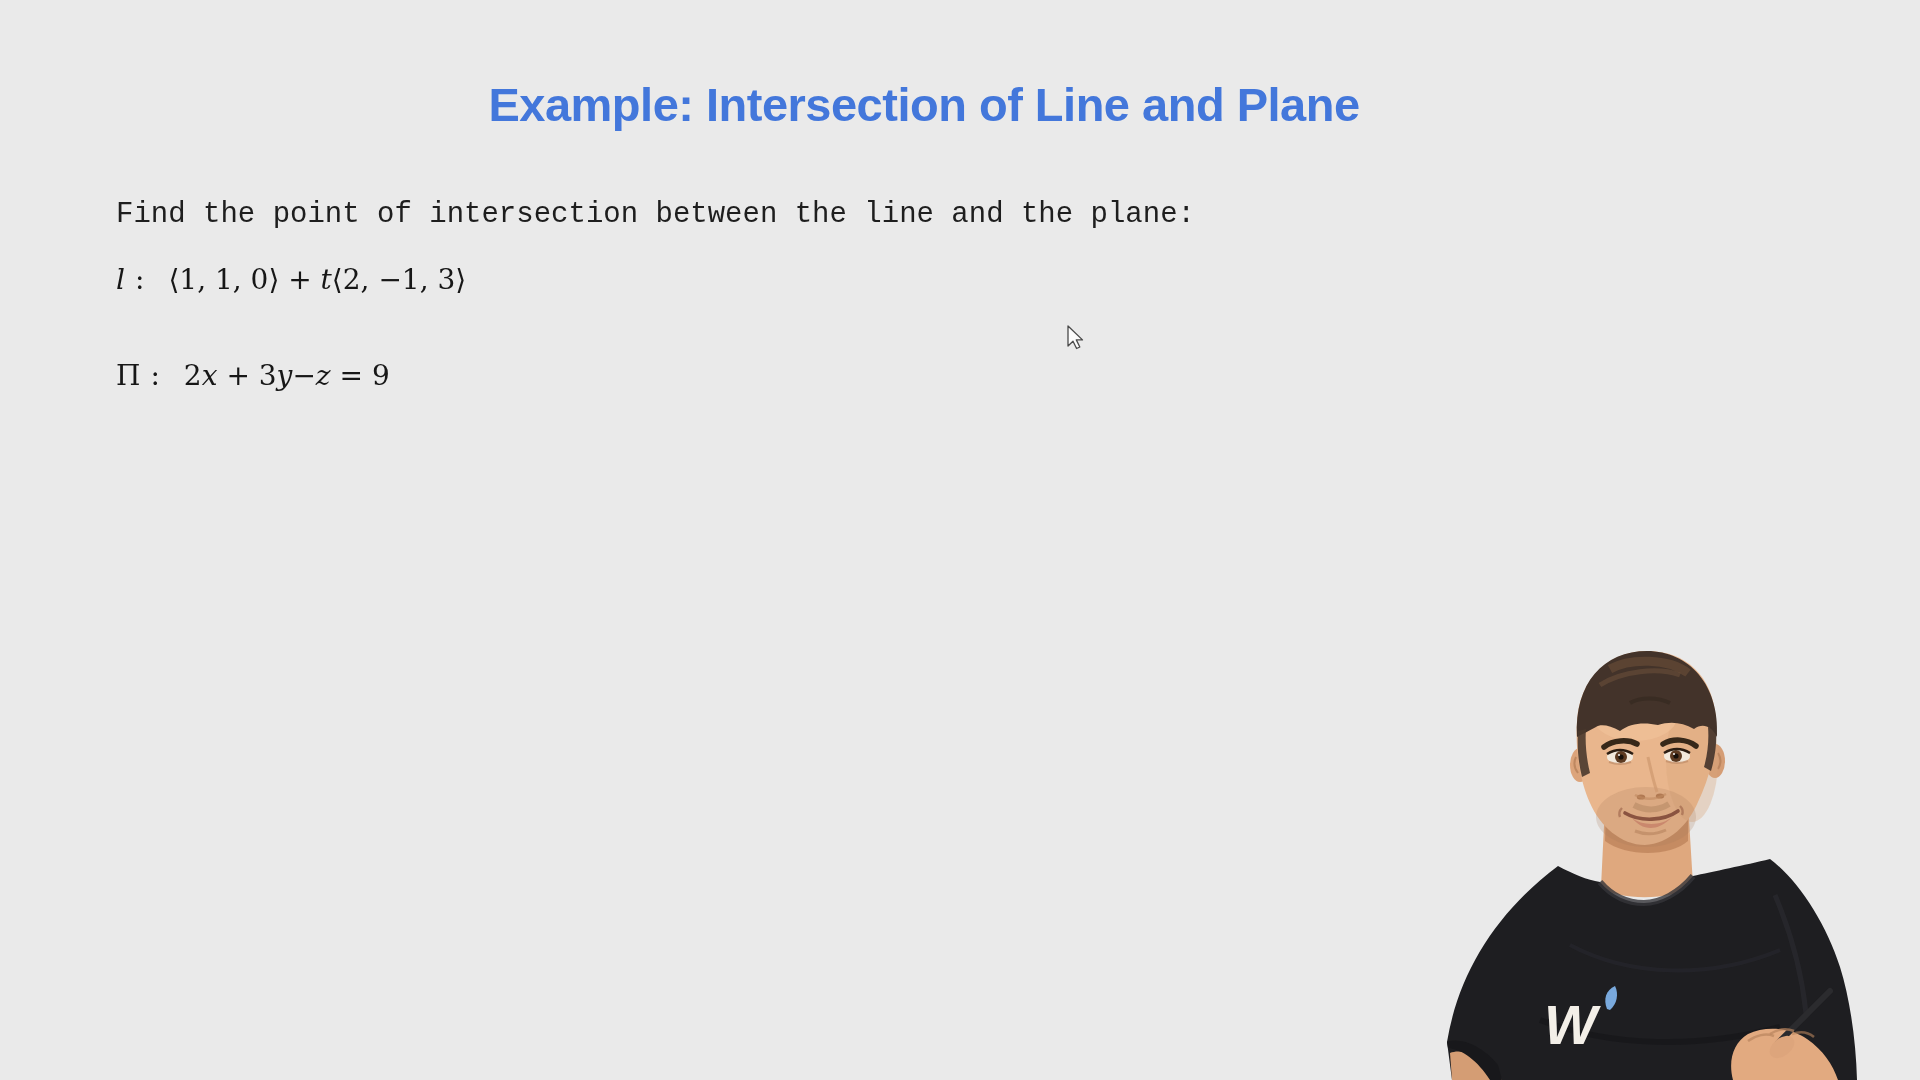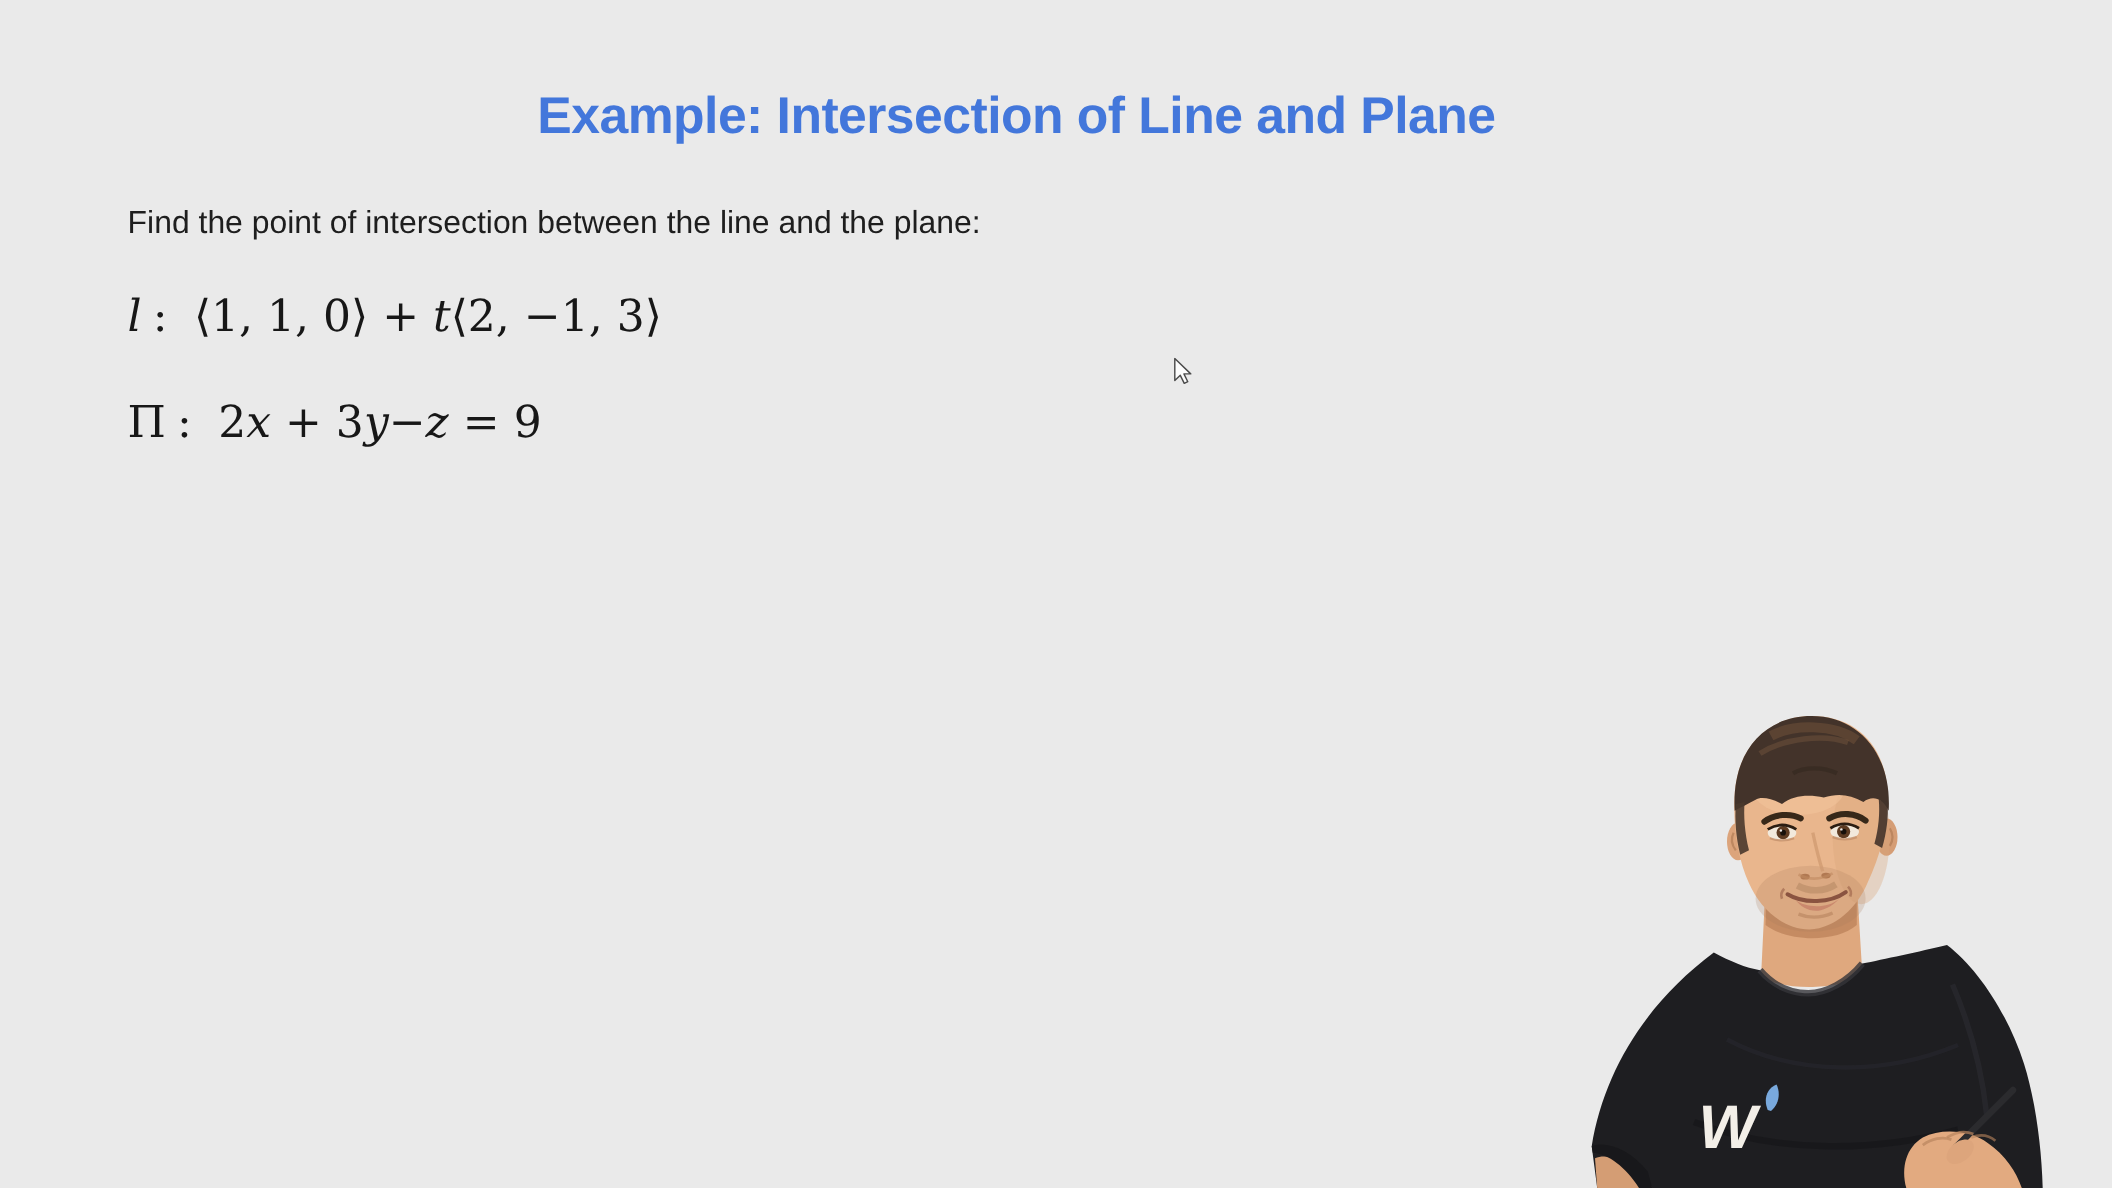--- a/index.html
+++ b/index.html
@@ -16,31 +16,32 @@
     margin:0;
     text-align:center;
     font-size:47px;
     font-weight:bold;
     letter-spacing:-0.5px;
     line-height:1.2;
     color:#4377db;
   }
   .prompt{
     position:absolute;
-    left:116px;top:186px;
+    left:116px;top:198px;
     margin:0;
     font-size:29px;
     line-height:1.2;
     color:#1e1e1e;
+    font-family:Liberation Mono, monospace;
   }
   .eq{
     position:absolute;
     left:116px;
     font-family:"DejaVu Serif","DejaVu Sans",serif;
-    font-size:40px;
+    font-size:28px;
     line-height:1.3;
     color:#171717;
     white-space:pre;
   }
   .eq-line{top:262px;}
   .eq-plane{top:358px;}
   .eq .it{font-style:italic;}
   .eq .colon{margin:0 24px 0 10px;}
   .cursor{
     position:absolute;

